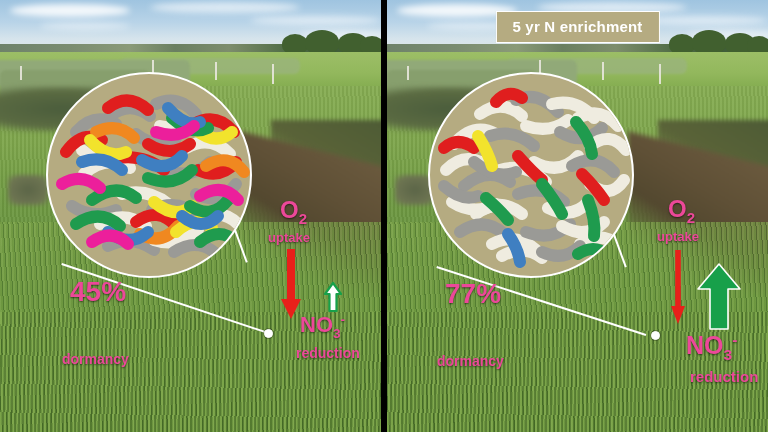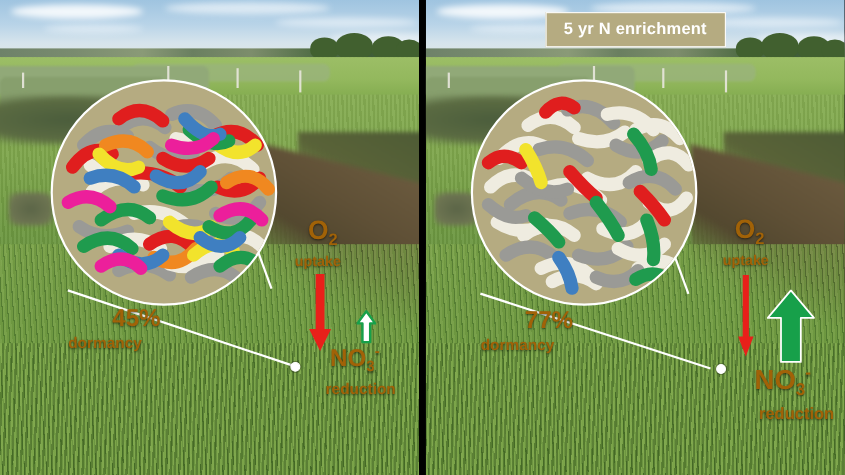--- a/index.html
+++ b/index.html
@@ -59,24 +59,24 @@
        padding:6px 16px 7px;background:#b5ab81;border:1.5px solid #ffffff;
        color:#ffffff;font-weight:bold;font-size:15px;letter-spacing:.2px;white-space:nowrap;
        text-align:center;}
   .lens{position:absolute;left:0;top:0;border-radius:50%;background:#b5ab81;
         border:2.5px solid #ffffff;overflow:hidden;}
   .lead{position:absolute;background:#ffffff;transform-origin:0 0;height:1.6px;}
   .pointdot{position:absolute;width:7px;height:7px;border-radius:50%;
         background:#fff;border:1.5px solid #ffffff;box-shadow:0 0 0 1px rgba(0,0,0,.25);}
 
   
-  .ovl{position:absolute;color:#a16207;font-weight:bold;
+  .ovl{position:absolute;color:#ec4899;font-weight:bold;
        text-shadow:0 1px 2px rgba(0,0,0,.55);white-space:nowrap;}
-  .dormancy-pct{font-size:22px;margin-left:32px;}
-  .dormancy-lbl{font-size:14px;}
+  .dormancy-pct{font-size:28px;}
+  .dormancy-lbl{font-size:14px;margin-top:48px;}
   .o2{font-size:24px;}
   .o2 sub{font-size:15px;}
   .uptake{font-size:13px;}
   .no3{font-weight:bold;}
   .no3 sub{font-size:.62em;}
   .no3 sup{font-size:.62em;}
   .reduction{font-weight:bold;}
 
   
   .arrow{position:absolute;}

